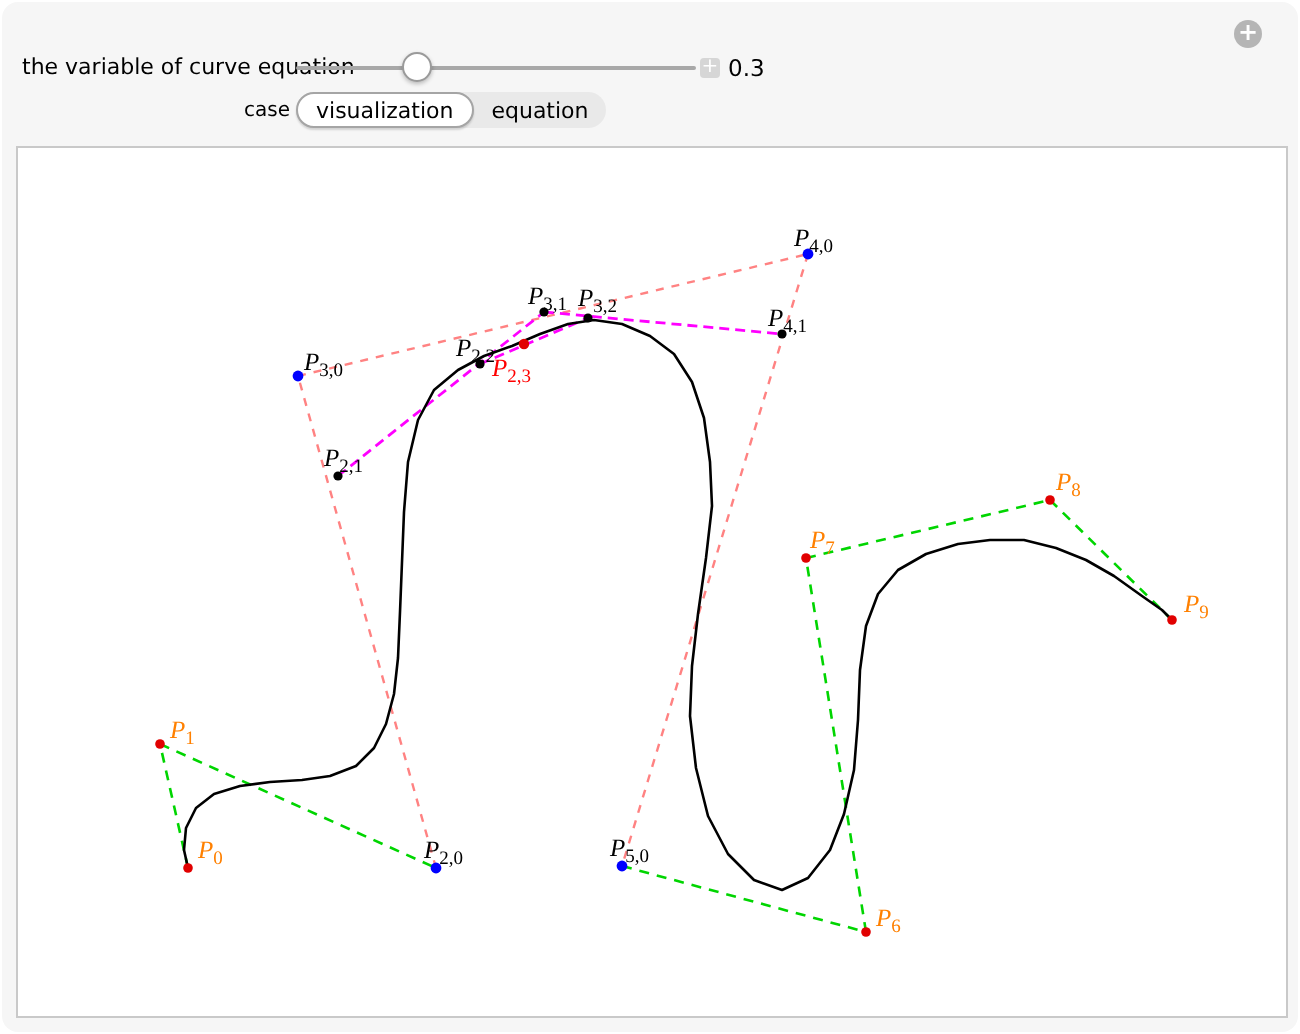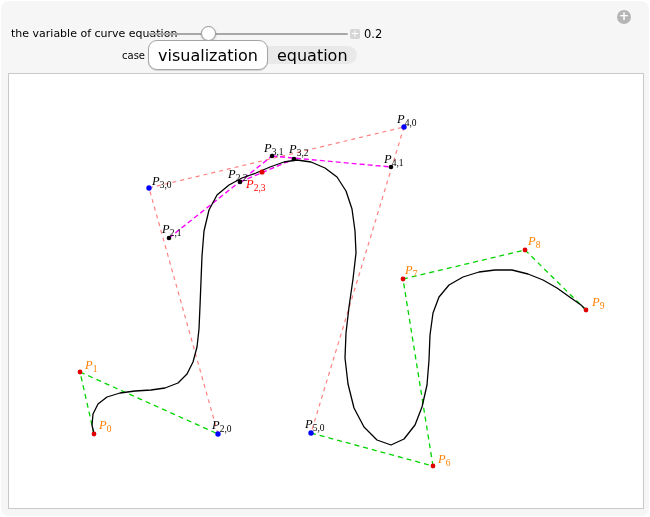--- a/index.html
+++ b/index.html
@@ -19,21 +19,21 @@
                   background:#ffffff; border:1px solid #9a9a9a; border-radius:50%;
                   box-shadow:0 1px 2px rgba(0,0,0,0.25); }
   .slider-plus { position:absolute; left:349px; top:28px; width:10px; height:10px;
                  background:#d6d6d6; border-radius:2px; color:#ffffff; font-size:10px;
                  line-height:9px; text-align:center; }
   .slider-value { position:absolute; left:363px; top:26px; font-size:11.5px; color:#000; }
   
   .case-label { position:absolute; left:121px; top:49px; font-size:10px; color:#000; }
   .setter-bar { position:absolute; left:147px; top:45px; height:18px;
                 background:#e9e9e9; border-radius:9px; display:flex; align-items:center; }
-  .setter-opt { font-size:16px; color:#000; padding:0 9px; height:30px; line-height:17px;
+  .setter-opt { font-size:11px; color:#000; padding:0 9px; height:18px; line-height:17px;
                 background:transparent; border:none; border-radius:9px; cursor:pointer;
                 font-family:"DejaVu Sans", sans-serif; }
   .setter-opt.selected { background:#ffffff; border:1px solid #a5a5a5;
                          box-shadow:0 1px 1px rgba(0,0,0,0.15); }
   
   .plot-area { position:absolute; left:7px; top:72px; width:636px; height:436px;
                background:#ffffff; border:1px solid #c9c9c9; }
   svg.overlay { position:absolute; left:0; top:0; width:650px; height:517px; }
   text.ptlabel { font-family:"Liberation Serif", serif; }
   .pvar { font-style:italic; font-size:12.5px; }
@@ -43,21 +43,21 @@
 <body>
 
 <div class="panel">
 
   <div class="expander">+</div>
 
   <span class="slider-label">the variable of curve equation</span>
   <div class="slider-track"></div>
   <div class="slider-thumb" style="left: 199.5px;"></div>
   <div class="slider-plus">+</div>
-  <span class="slider-value">0.2</span>
+  <span class="slider-value">0.3</span>
 
   <span class="case-label">case</span>
   <div class="setter-bar">
     <button class="setter-opt selected">visualization</button>
     <button class="setter-opt">equation</button>
   </div>
 
   <div class="plot-area"></div>
   <svg class="overlay" id="plot-svg" viewBox="0 0 650 517">
       <line x1="217" y1="433" x2="148" y2="187" stroke="#ff8282" stroke-width="1.2" stroke-dasharray="4,4"></line>

